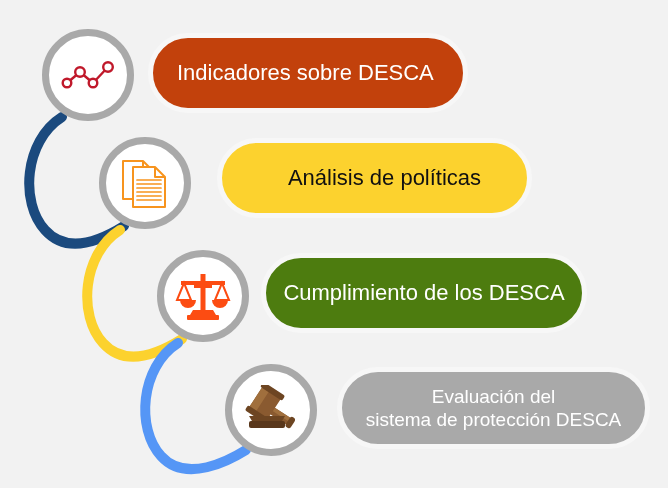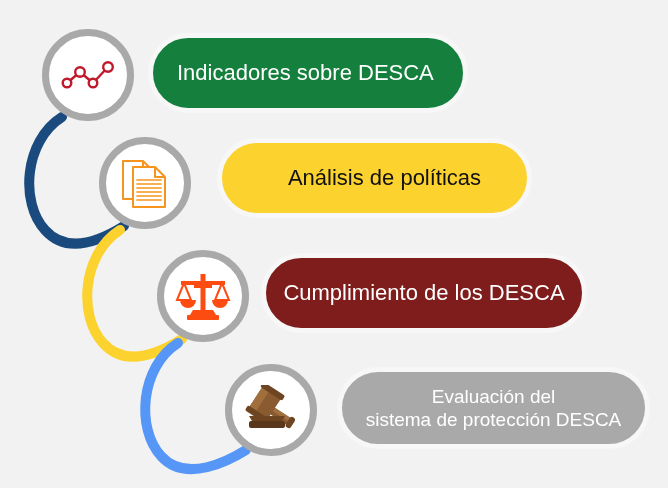--- a/index.html
+++ b/index.html
@@ -129,29 +129,29 @@
 
     <path d="M 120 230
              C 82 254, 78 316, 103 343
              C 128 371, 166 349, 182 339" fill="none" stroke="#fcd22e" stroke-width="10" stroke-linecap="round"></path>
 
     <path d="M 178 343
              C 140 367, 136 429, 161 456
              C 186 484, 230 460, 246 450" fill="none" stroke="#5596f6" stroke-width="10" stroke-linecap="round"></path>
   </svg>
 
-  <div class="pill pill-1" style="background: #15803d;">
+  <div class="pill pill-1" style="background: #c2410c;">
     <span class="label" style="color: rgb(255, 255, 255);">Indicadores sobre DESCA</span>
   </div>
 
   <div class="pill pill-2" style="background: rgb(252, 210, 46);">
     <span class="label" style="color: rgb(17, 17, 17);">Análisis de políticas</span>
   </div>
 
-  <div class="pill pill-3" style="background: #7f1d1d;">
+  <div class="pill pill-3" style="background: #4d7c0f;">
     <span class="label" style="color: rgb(255, 255, 255);">Cumplimiento de los DESCA</span>
   </div>
 
   <div class="pill pill-4" style="background: rgb(169, 169, 169);">
     <span class="label" style="color: rgb(255, 255, 255);">
       <span>Evaluación del</span><br>
       <span>sistema de protección DESCA</span>
     </span>
   </div>
 

